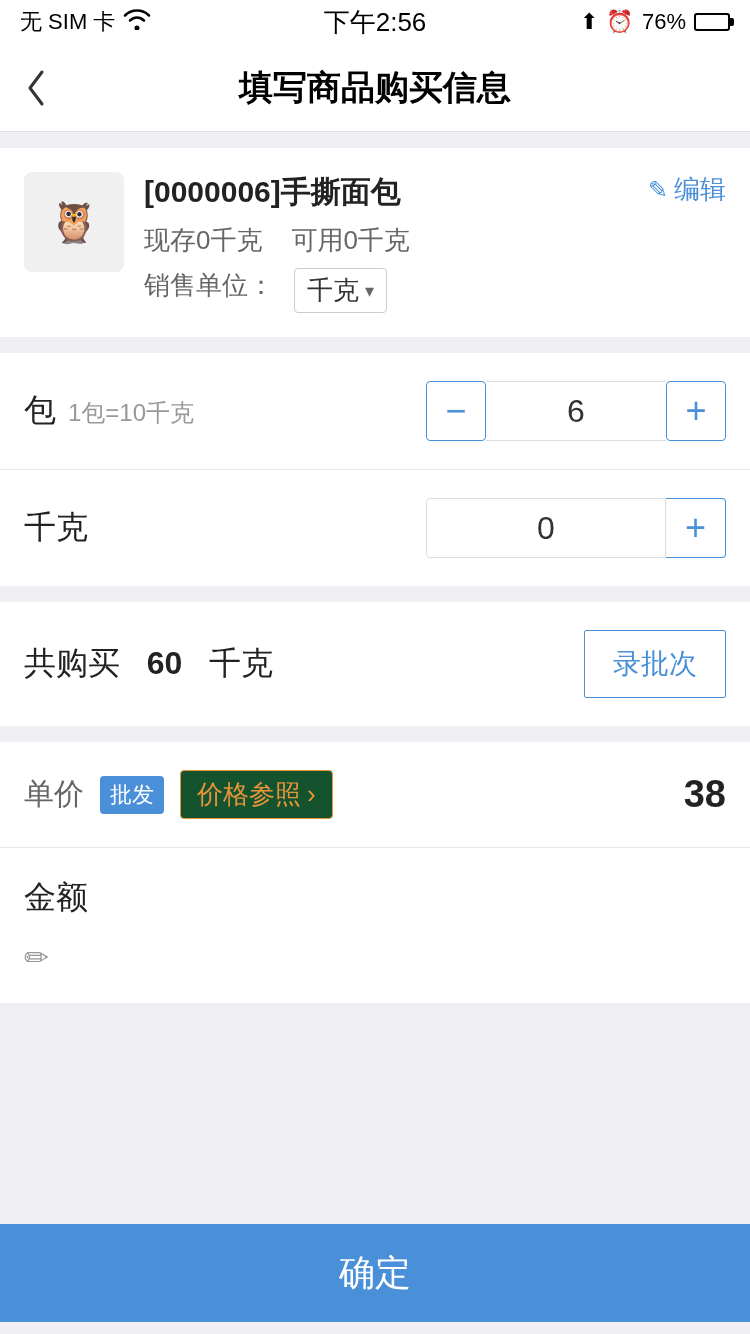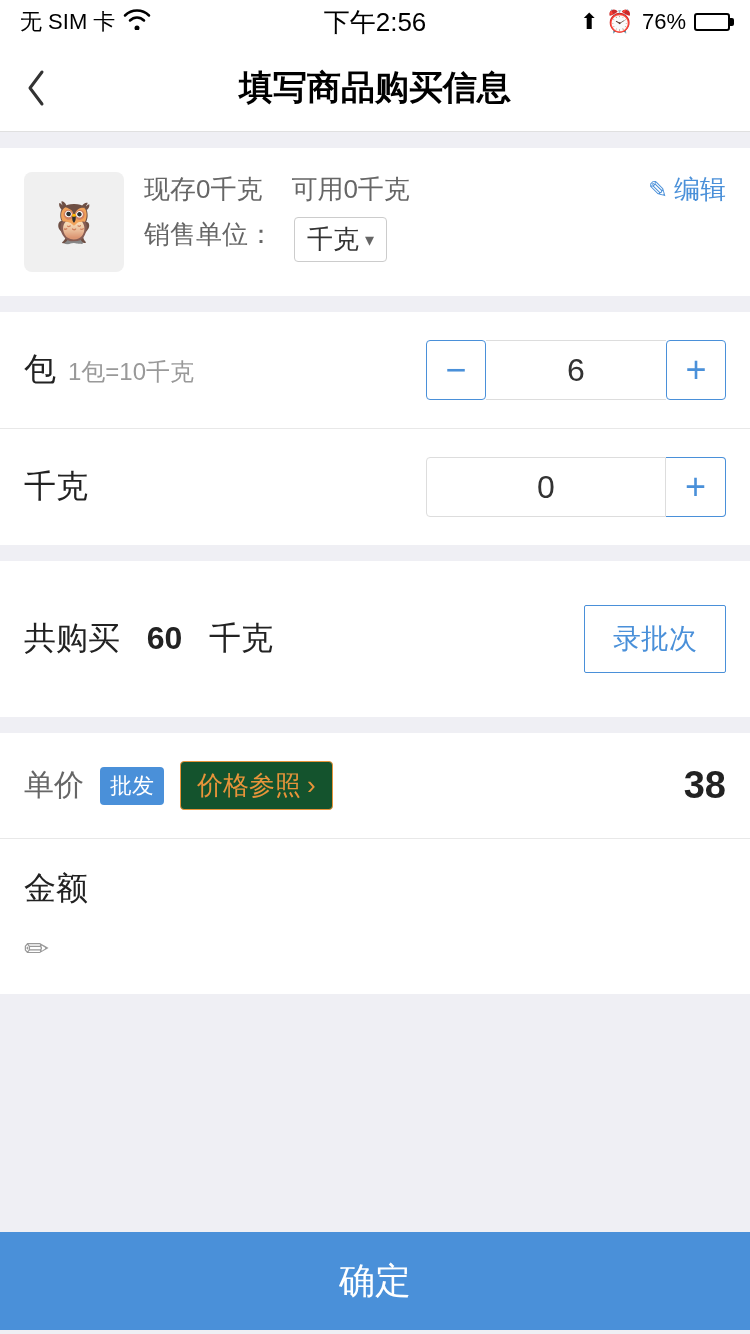--- a/index.html
+++ b/index.html
@@ -241,21 +241,21 @@
       text-align: center;
       font-size: 32px;
       color: #333;
       background: #fff;
       border-radius: 4px 0 0 4px;
     }
 
     
     .total-row {
       background: #fff;
-      padding: 44px 24px;
+      padding: 28px 24px;
       display: flex;
       align-items: center;
       justify-content: space-between;
     }
     .total-text {
       font-size: 32px;
       color: #222;
     }
     .total-text strong {
       font-weight: 600;
@@ -345,21 +345,21 @@
 
     
     .main-content {
       min-height: 400px;
       background: #efeff4;
     }
 
     
     .confirm-btn {
       position: fixed;
-      bottom: 4px;
+      bottom: 12px;
       left: 0;
       width: 750px;
       height: 98px;
       background: #4a90d9;
       color: #fff;
       font-size: 36px;
       font-weight: 500;
       display: flex;
       align-items: center;
       justify-content: center;
@@ -399,20 +399,21 @@
     </svg>
   </div>
   <span class="nav-title">填写商品购买信息</span>
 </div>
 
 <div class="product-card">
   <div class="product-image">
     <span style="font-size:40px; color:#8aaacf;">🦉</span>
   </div>
   <div class="product-info">
+    <div class="product-name">[0000006]手撕面包</div>
     <div class="product-stock">
       <span>现存0千克</span>
       &nbsp;&nbsp;
       <span>可用0千克</span>
     </div>
     <div class="product-unit-row">
       <span>销售单位：</span>
       <div class="unit-select">
         <span>千克</span>
         <span class="arrow">▾</span>

